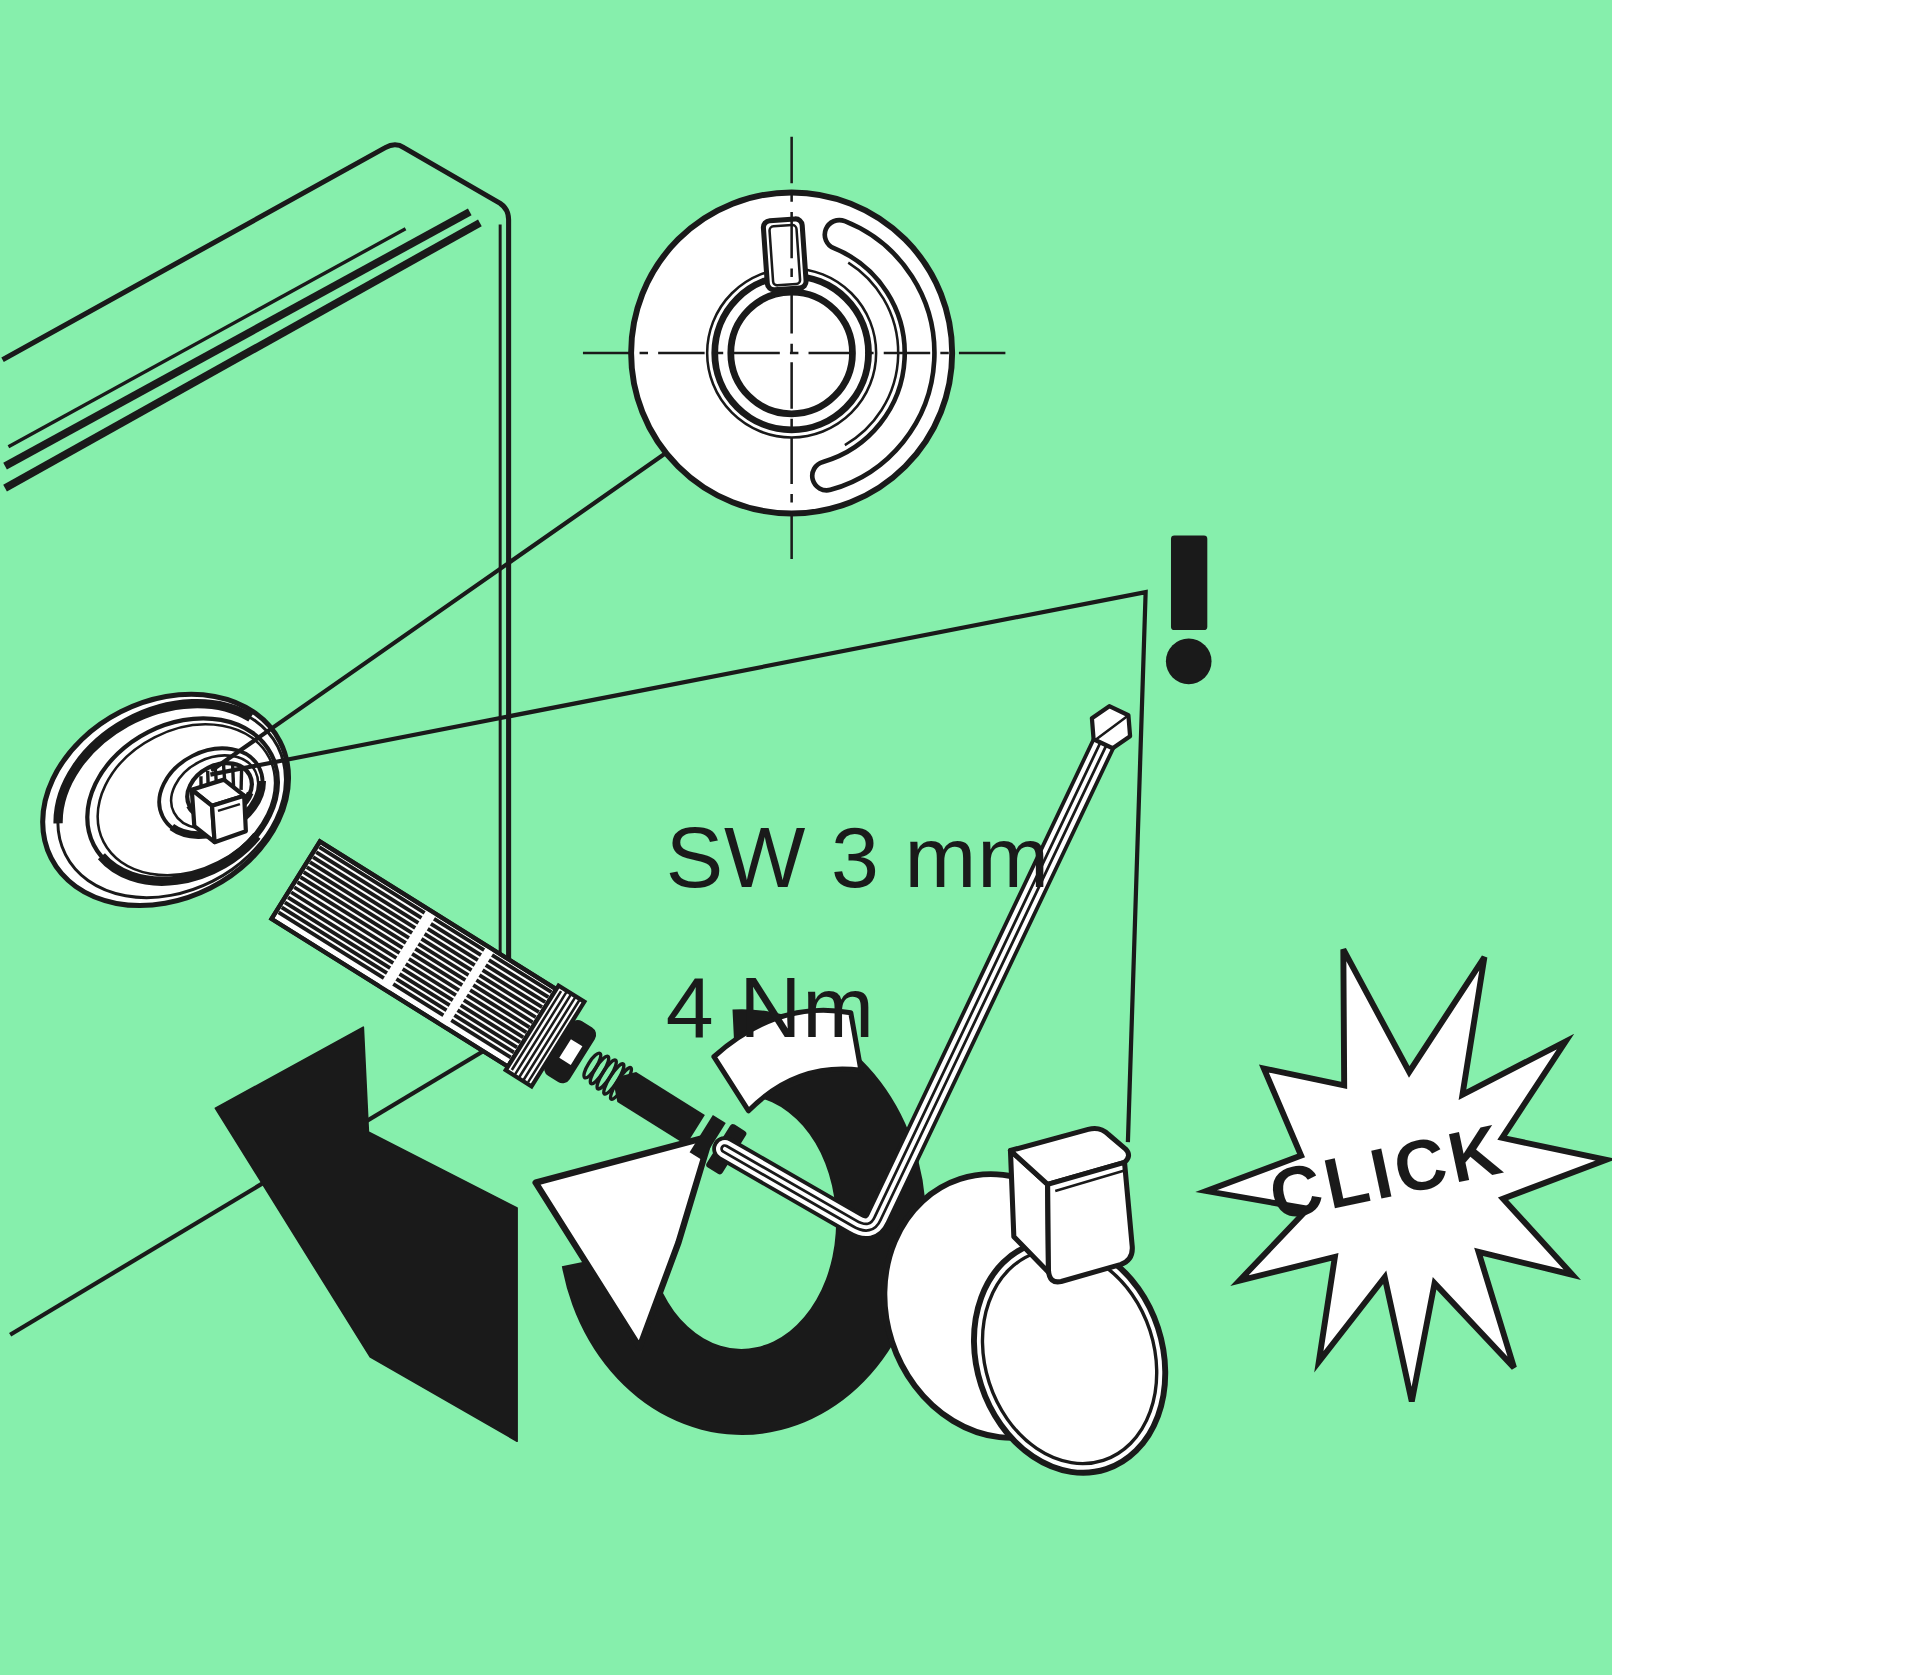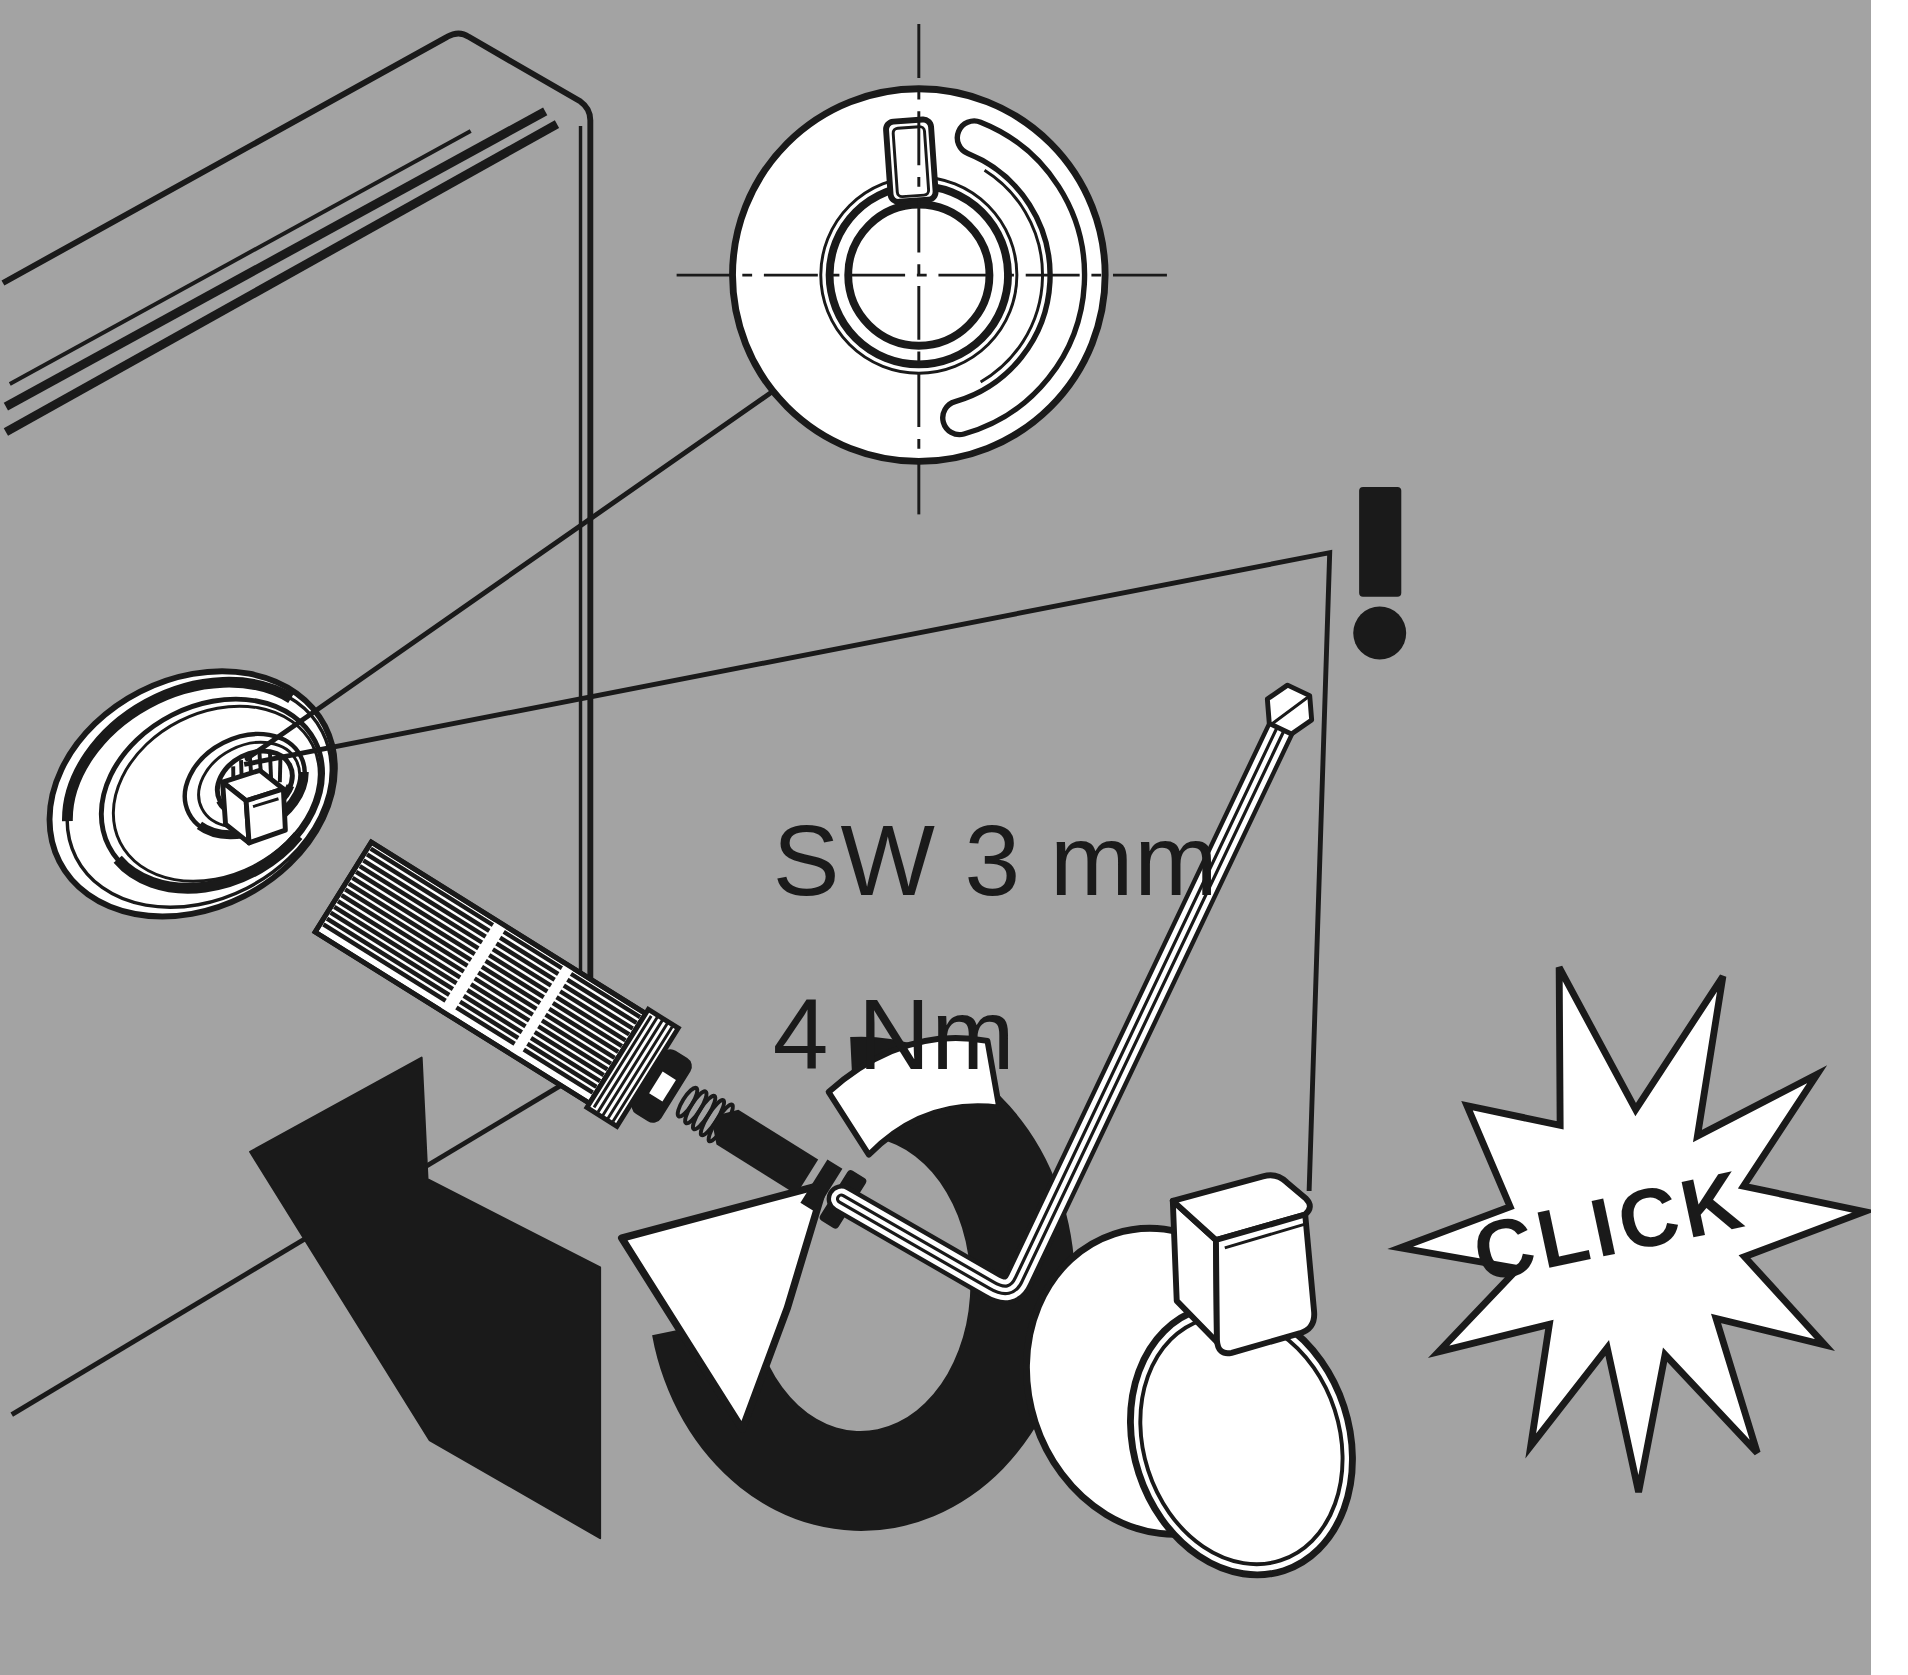--- a/index.html
+++ b/index.html
@@ -1,16 +1,16 @@
 <!DOCTYPE html>
 <html><head>
 <meta charset="utf-8">
 <style>
   html,body{margin:0;padding:0;background:#ffffff;}
-  .stage{position:relative;width:1871px;height:1675px;background:#a3a3a3;overflow:hidden;}
+  .stage{position:relative;width:1612px;height:1675px;background:#86efac;overflow:hidden;}
   svg{display:block;width:100%;height:100%;}
   text{font-family:"Liberation Sans","DejaVu Sans",sans-serif;fill:#1a1a1a;}
   .spec-text{font-size:102px;letter-spacing:1px;}
   .click-text{font-size:84px;font-weight:bold;letter-spacing:5px;}
 </style>
 </head>
 <body>
 
 <div class="stage">
 <svg viewBox="0 0 1908 1675" xmlns="http://www.w3.org/2000/svg" fill="none" stroke-linecap="butt">

